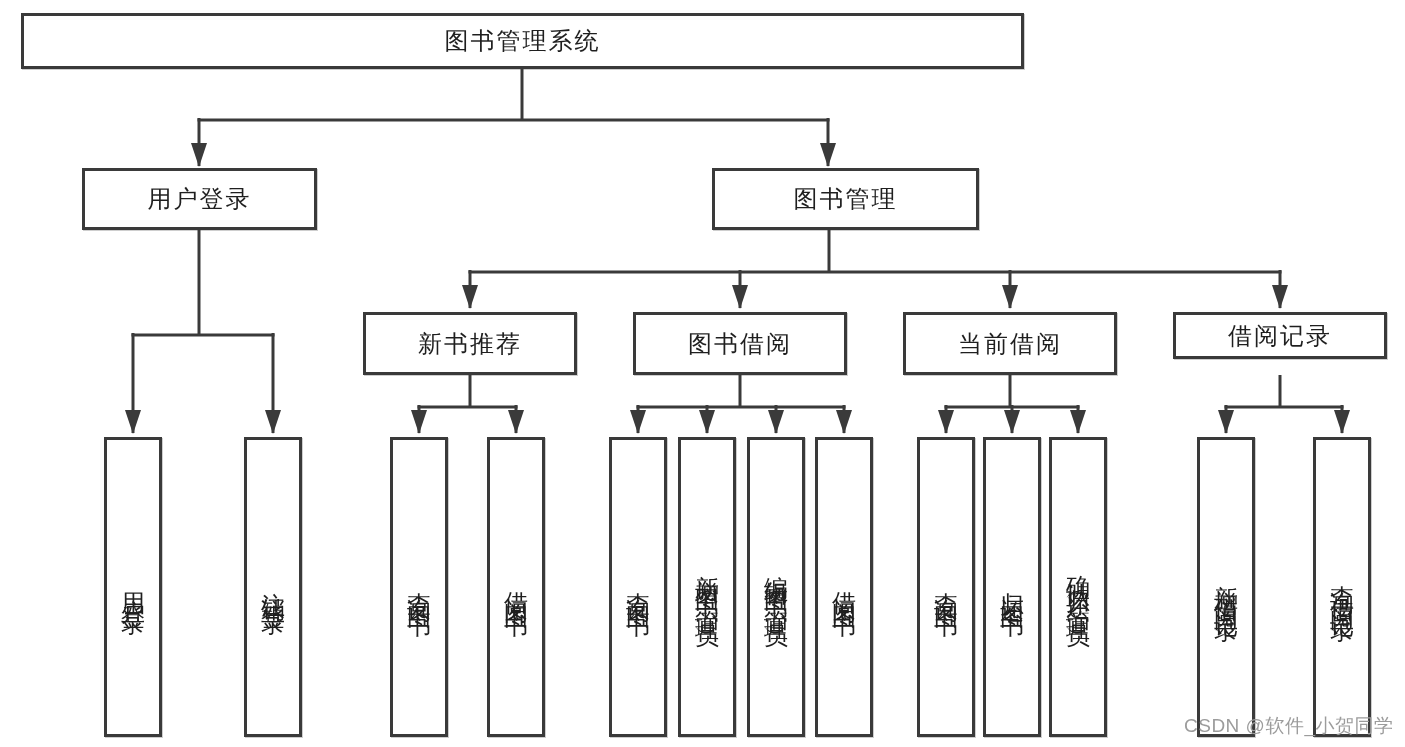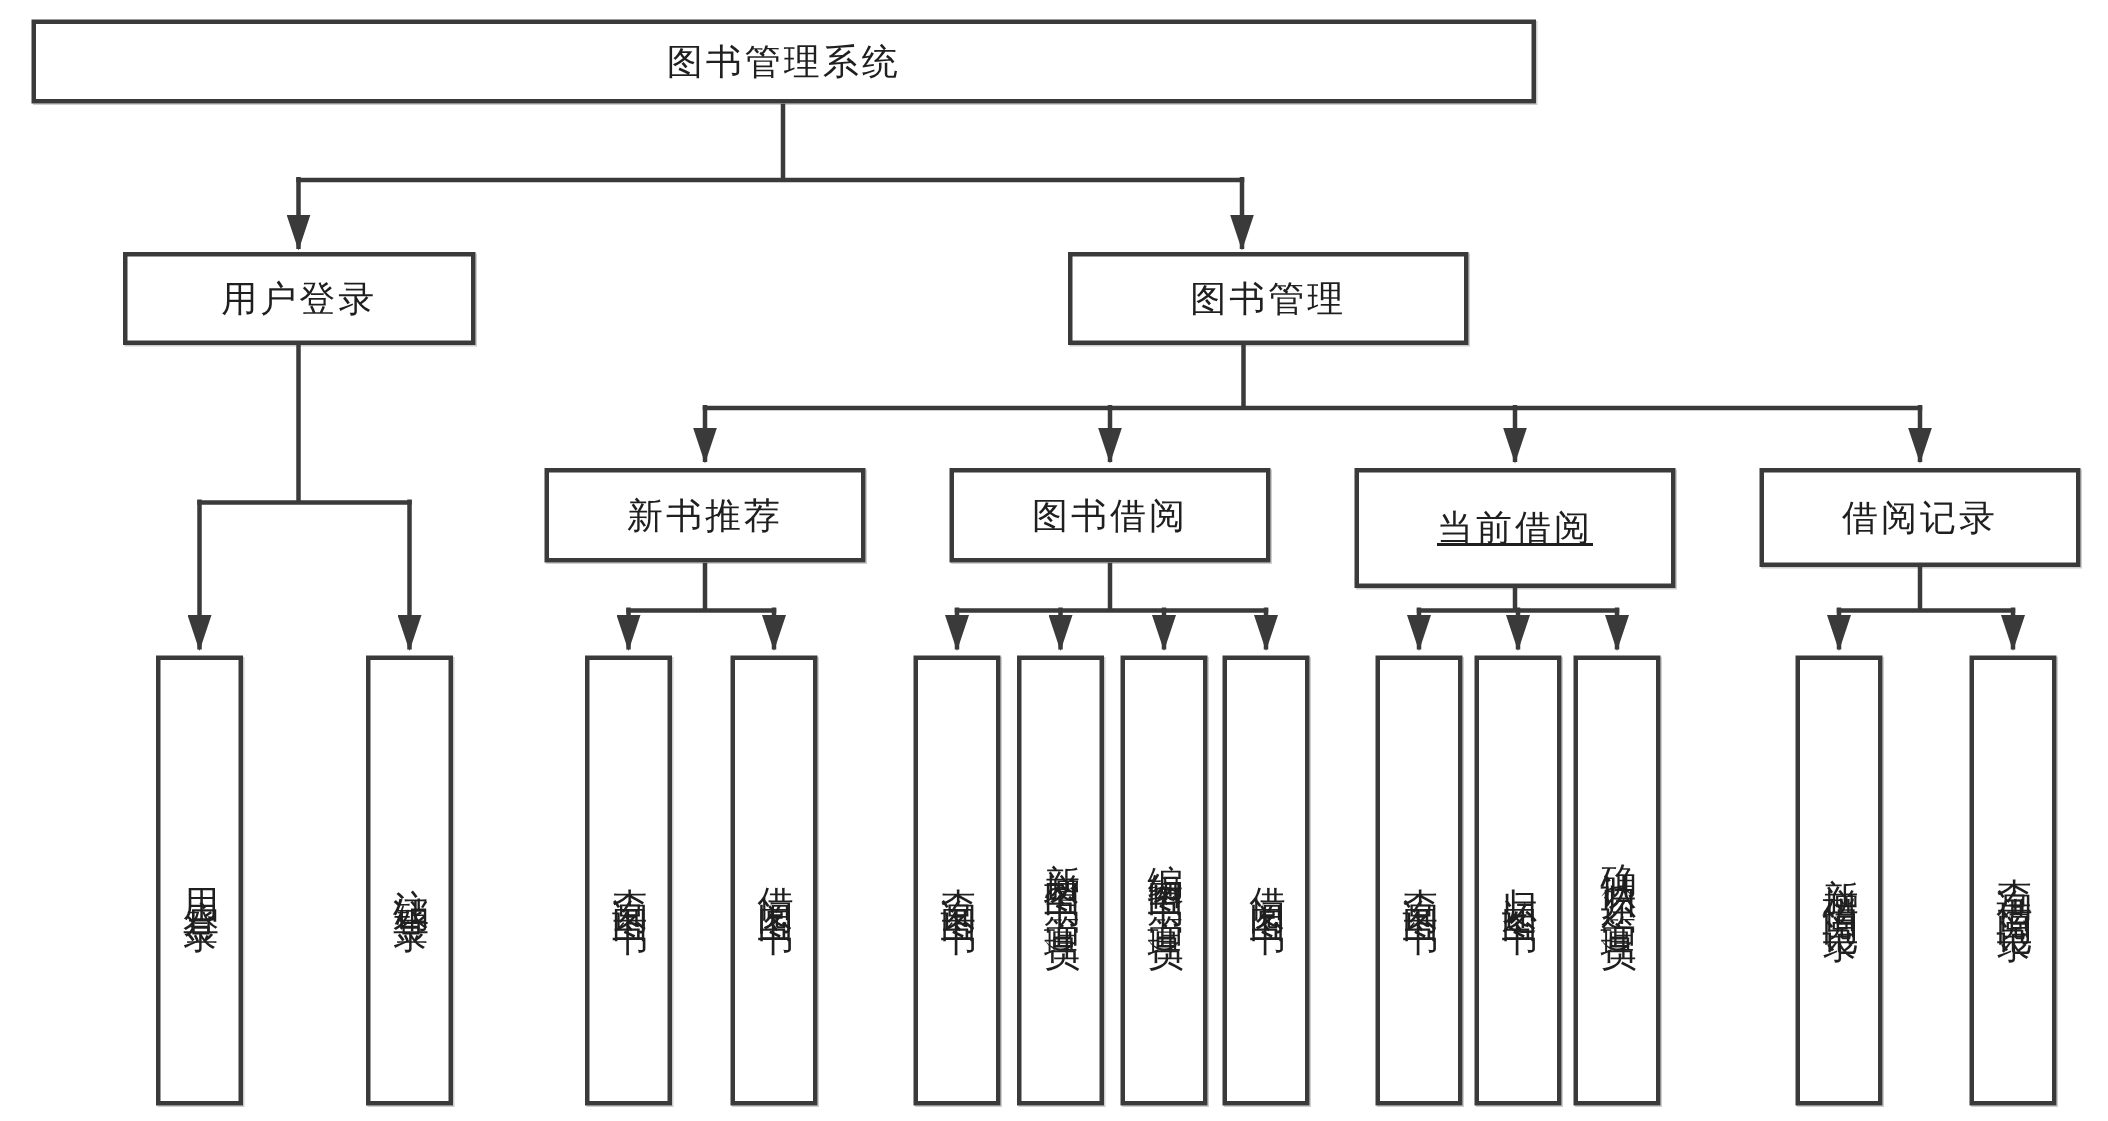--- a/index.html
+++ b/index.html
@@ -117,24 +117,24 @@
   <div class="box hbox" style="left:712px;top:168px;width:267px;height:62px;">
     <span>图书管理</span>
   </div>
 
   <div class="box hbox" style="left:633px;top:312px;width:214px;height:63px;">
     <span>图书借阅</span>
   </div>
   <div class="box hbox" style="left:363px;top:312px;width:214px;height:63px;">
     <span>新书推荐</span>
   </div>
-  <div class="box hbox" style="left:903px;top:312px;width:214px;height:80px;text-decoration:underline;">
+  <div class="box hbox" style="left:903px;top:312px;width:214px;height:63px;">
     <span>当前借阅</span>
   </div>
-  <div class="box hbox" style="left:1173px;top:312px;width:214px;height:66px;">
+  <div class="box hbox" style="left:1173px;top:312px;width:214px;height:47px;">
     <span>借阅记录</span>
   </div>
 
   <div class="box vbox" style="left:104px;top:437px;width:58px;height:300px;">
     <span>用户登录</span>
   </div>
   <div class="box vbox" style="left:244px;top:437px;width:58px;height:300px;">
     <span>注销登录</span>
   </div>
 
@@ -168,14 +168,15 @@
     <span>确认归还（管理员）</span>
   </div>
 
   <div class="box vbox" style="left:1197px;top:437px;width:58px;height:300px;">
     <span>新增借阅记录</span>
   </div>
   <div class="box vbox" style="left:1313px;top:437px;width:58px;height:300px;">
     <span>查询借阅记录</span>
   </div>
 
+  <div class="watermark">CSDN @软件_小贺同学</div>
 
 </div>
 
 </body></html>

